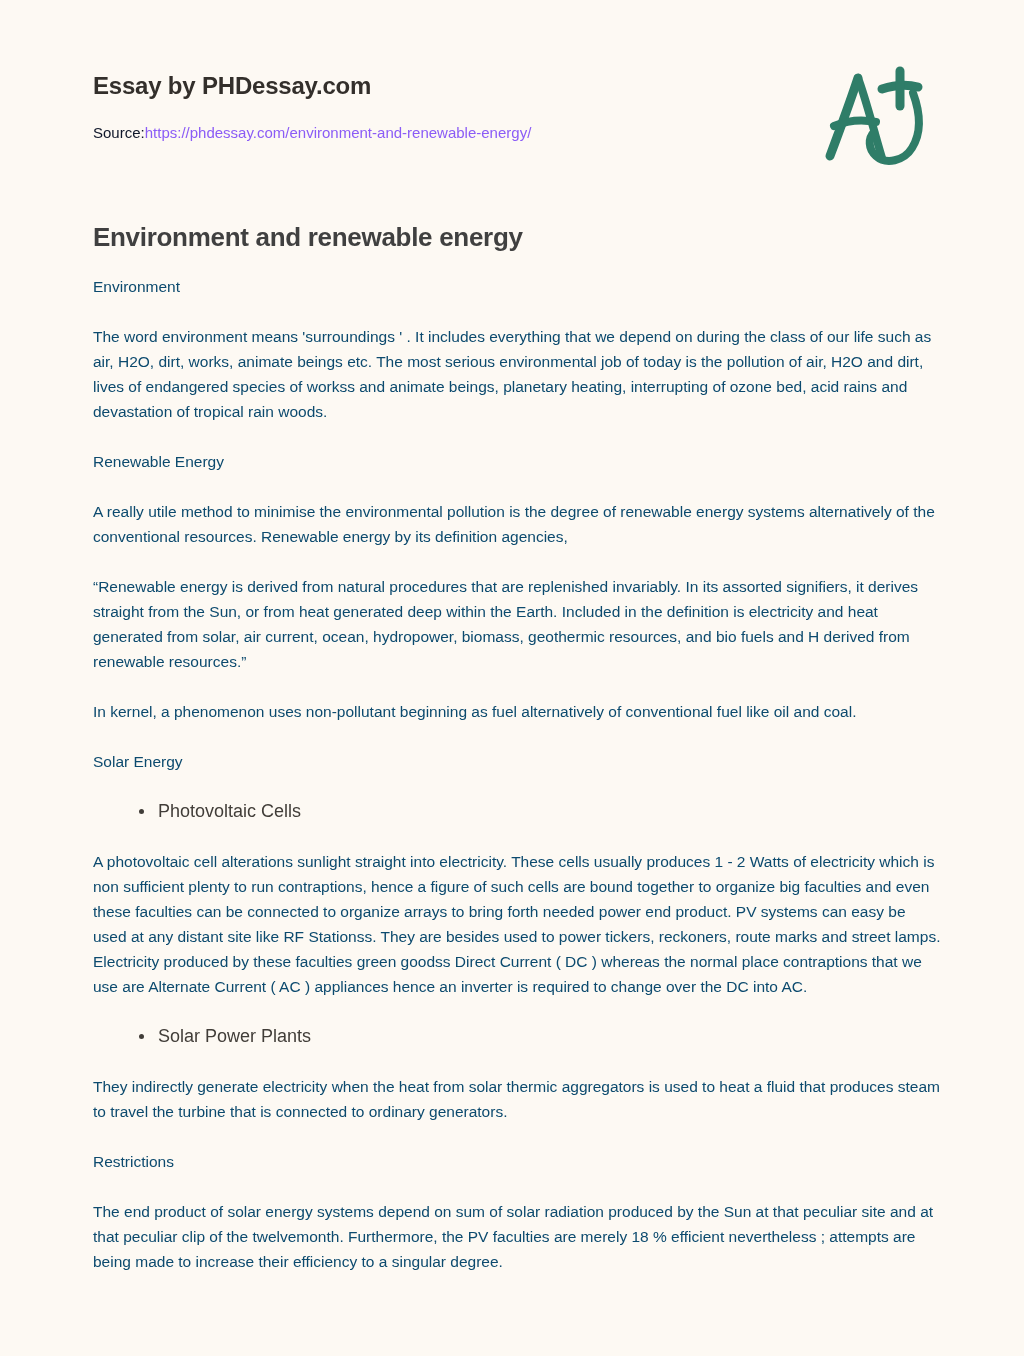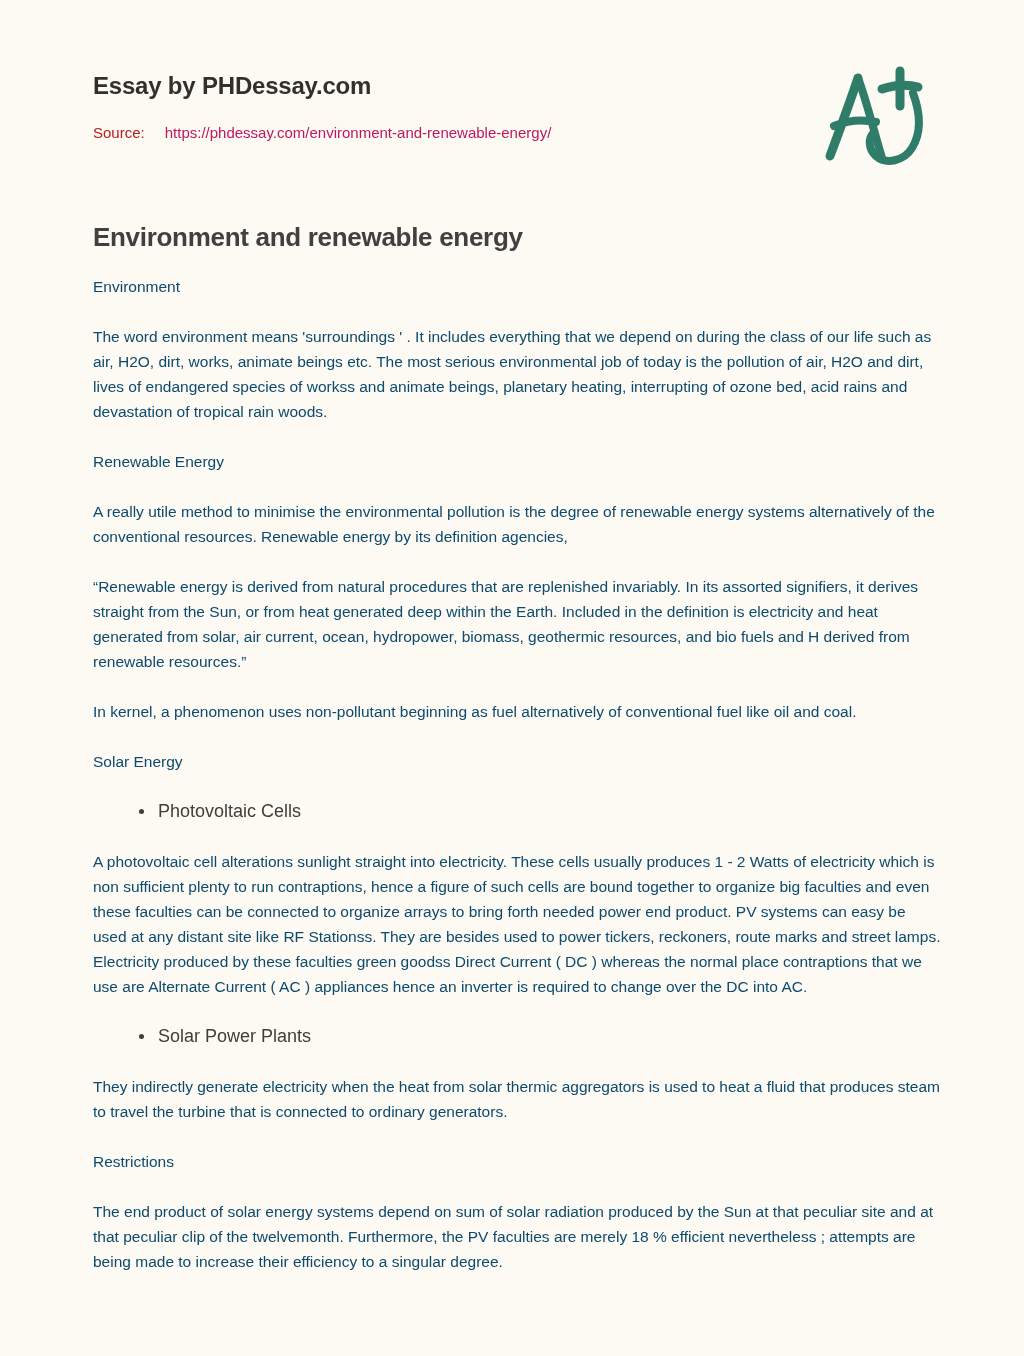--- a/index.html
+++ b/index.html
@@ -45,26 +45,26 @@
 
   .source-line {
     position: absolute;
     left: 93px;
     top: 124px;
     font-size: 15px;
     color: #8d8880;
     white-space: nowrap;
   }
   .source-label {
-    color: #b91c1c;
+    color: #0f172a;
   }
   .source-url {
-    color: #be185d;
+    color: #8b5cf6;
     text-decoration: none;
-    margin-left: 20px;
+    margin-left: 0;
   }
 
   .brand-logo {
     position: absolute;
     left: 812px;
     top: 62px;
     width: 122px;
     height: 112px;
   }
   .brand-logo svg {

